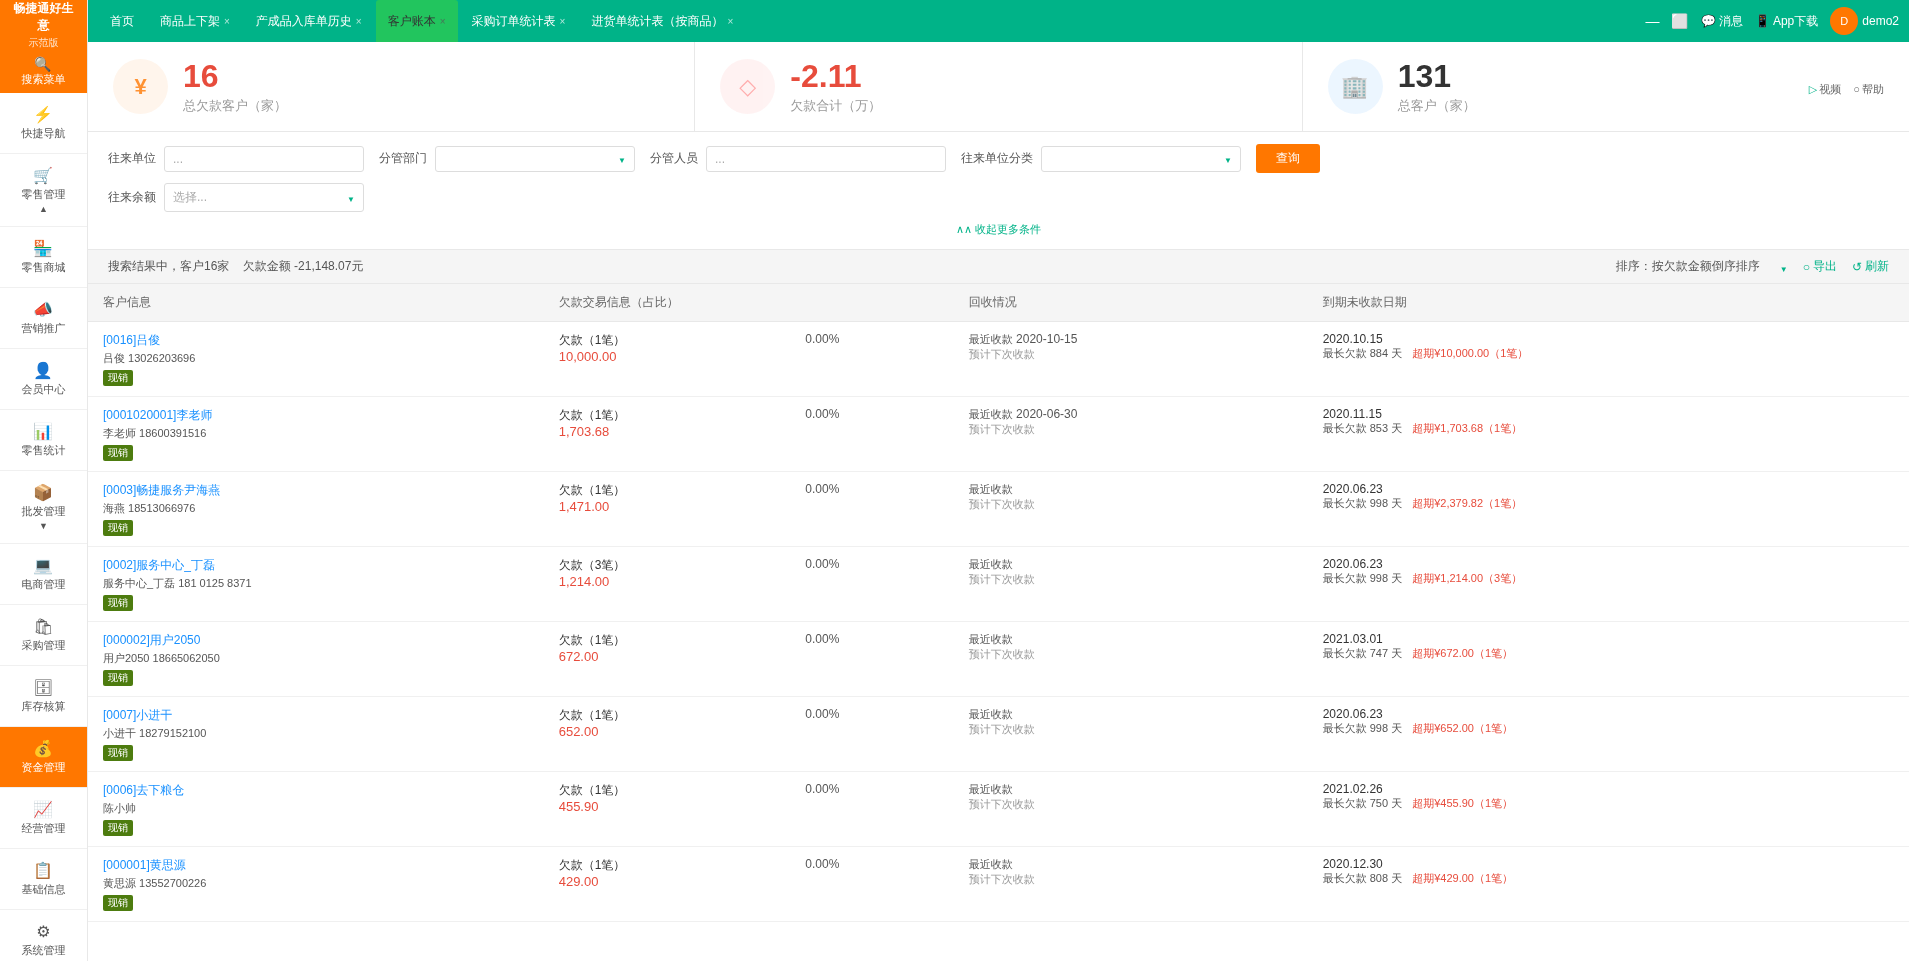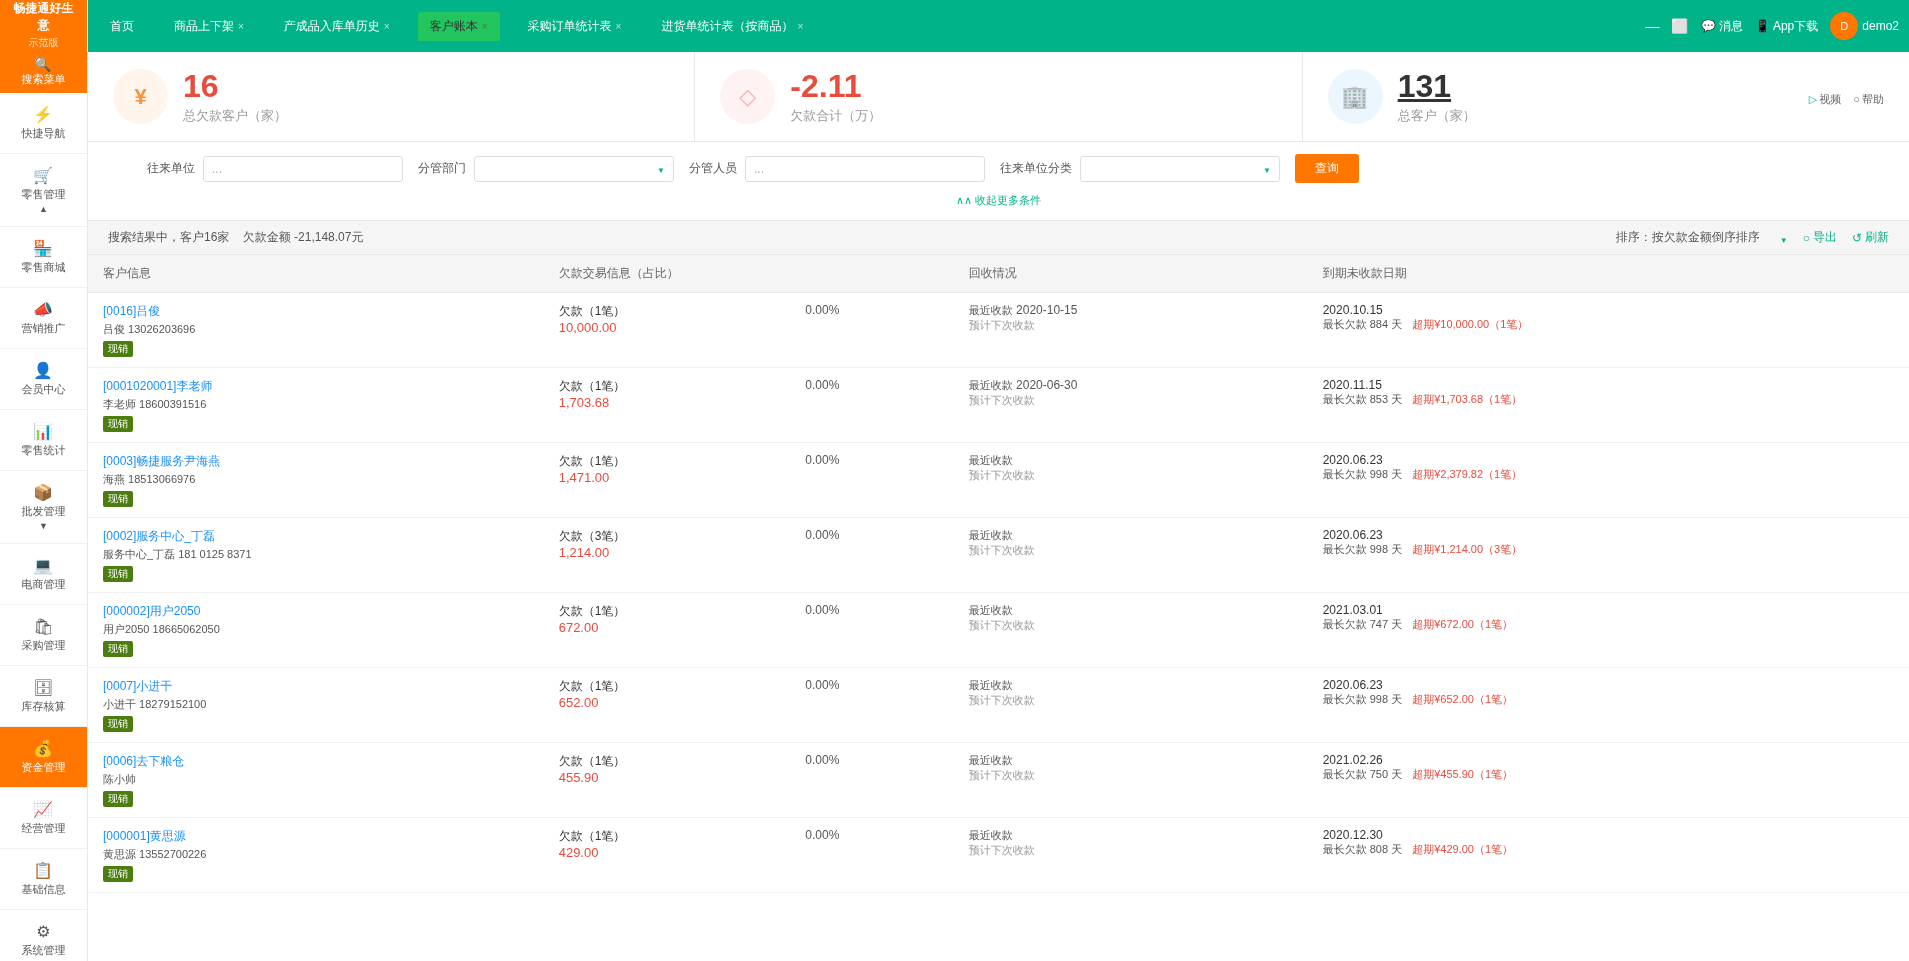--- a/index.html
+++ b/index.html
@@ -12,44 +12,44 @@
 
     
     .sidebar-logo { background: #ff7700; padding: 10px; text-align: center; color: white; font-size: 11px; height: 50px; display: flex; align-items: center; justify-content: center; }
     .sidebar-search { background: #ff7700; color: white; text-align: center; padding: 6px 4px; font-size: 11px; cursor: pointer; }
     .sidebar-nav-item { padding: 12px 4px; text-align: center; cursor: pointer; font-size: 11px; color: #555; border-bottom: 1px solid #f0f0f0; }
     .sidebar-nav-item.active { background: #ff7700; color: white; }
     .sidebar-nav-item .nav-icon { font-size: 16px; margin-bottom: 2px; }
     .sidebar-nav-arrow { display: inline-block; font-size: 9px; }
 
     
-    .top-bar { background: #00b388; display: flex; align-items: center; height: 52px; padding: 0 10px; gap: 16px; }
+    .top-bar { background: #00b388; display: flex; height: 42px; padding: 0 10px; gap: 2px; }
     .top-bar-right { margin-left: auto; display: flex; align-items: center; gap: 12px; color: white; font-size: 12px; }
     .tab-item { display: flex; align-items: center; padding: 6px 12px; color: white; font-size: 12px; cursor: pointer; border-radius: 3px 3px 0 0; white-space: nowrap; gap: 4px; }
     .tab-item.active { background: #22c55e; color: #333; }
     .tab-item.home { background: transparent; }
     .tab-close { font-size: 10px; opacity: 0.7; }
 
     
     .stats-area { background: white; display: flex; align-items: stretch; border-bottom: 1px solid #e8e8e8; height: 90px; }
     .stat-card { flex: 1; display: flex; align-items: center; padding: 15px 25px; gap: 15px; border-right: 1px solid #e8e8e8; }
     .stat-icon { width: 55px; height: 55px; border-radius: 50%; display: flex; align-items: center; justify-content: center; font-size: 24px; opacity: 0.8; }
     .stat-icon.orange { background: #fff3e8; color: #ff7700; }
     .stat-icon.pink { background: #fff0f0; color: #ff9999; }
     .stat-icon.blue { background: #e8f4ff; color: #66aaee; }
     .stat-content {}
     .stat-number { font-size: 32px; font-weight: bold; }
     .stat-number.red { color: #e74c3c; }
-    .stat-number.dark { color: #333; text-decoration: underline; }
+    .stat-number.dark { color: #333; }
     .stat-label { font-size: 13px; color: #999; margin-top: 2px; }
     .stat-card-right { margin-left: auto; }
 
     
     .filter-area { background: white; padding: 12px 20px; border-bottom: 1px solid #e8e8e8; }
-    .filter-row { display: flex; align-items: center; gap: 15px; margin-bottom: 10px; margin-left: 39px; }
+    .filter-row { display: flex; align-items: center; gap: 15px; margin-bottom: 10px; }
     .filter-item { display: flex; align-items: center; gap: 8px; }
     .filter-label { font-size: 12px; color: #555; white-space: nowrap; }
     .filter-input { border: 1px solid #ddd; border-radius: 3px; padding: 5px 8px; font-size: 12px; width: 200px; display: flex; align-items: center; justify-content: space-between; cursor: pointer; background: white; }
     .filter-input-wide { width: 240px; }
     .filter-select { border: 1px solid #ddd; border-radius: 3px; padding: 5px 8px; font-size: 12px; width: 200px; display: flex; align-items: center; justify-content: space-between; cursor: pointer; background: white; }
     .btn-query { background: #ff7700; color: white; border: none; border-radius: 3px; padding: 6px 20px; font-size: 12px; cursor: pointer; white-space: nowrap; }
     .filter-collapse { display: flex; align-items: center; justify-content: center; color: #00b388; font-size: 11px; cursor: pointer; gap: 3px; margin-top: 5px; }
 
     
     .result-bar { background: #f5f5f5; padding: 8px 20px; display: flex; align-items: center; justify-content: space-between; border-bottom: 1px solid #e8e8e8; }
@@ -270,20 +270,29 @@
           </div>
           <div class="filter-item">
             <span class="filter-label">往来单位分类</span>
             <div class="filter-select filter-input-wide">
               <span></span>
               <span class="chevron-down-teal"></span>
             </div>
           </div>
           <button class="btn-query">查询</button>
         </div>
+        <div class="filter-row">
+          <div class="filter-item">
+            <span class="filter-label">往来余额</span>
+            <div class="filter-select">
+              <span style="color:#aaa;">选择...</span>
+              <span class="chevron-down-teal"></span>
+            </div>
+          </div>
+        </div>
         <div class="filter-collapse">
           <span>∧∧</span>
           <span>收起更多条件</span>
         </div>
       </div>
 
       <div class="result-bar">
         <div class="result-info">
           <span>搜索结果中，客户16家</span>
           &nbsp;&nbsp;

